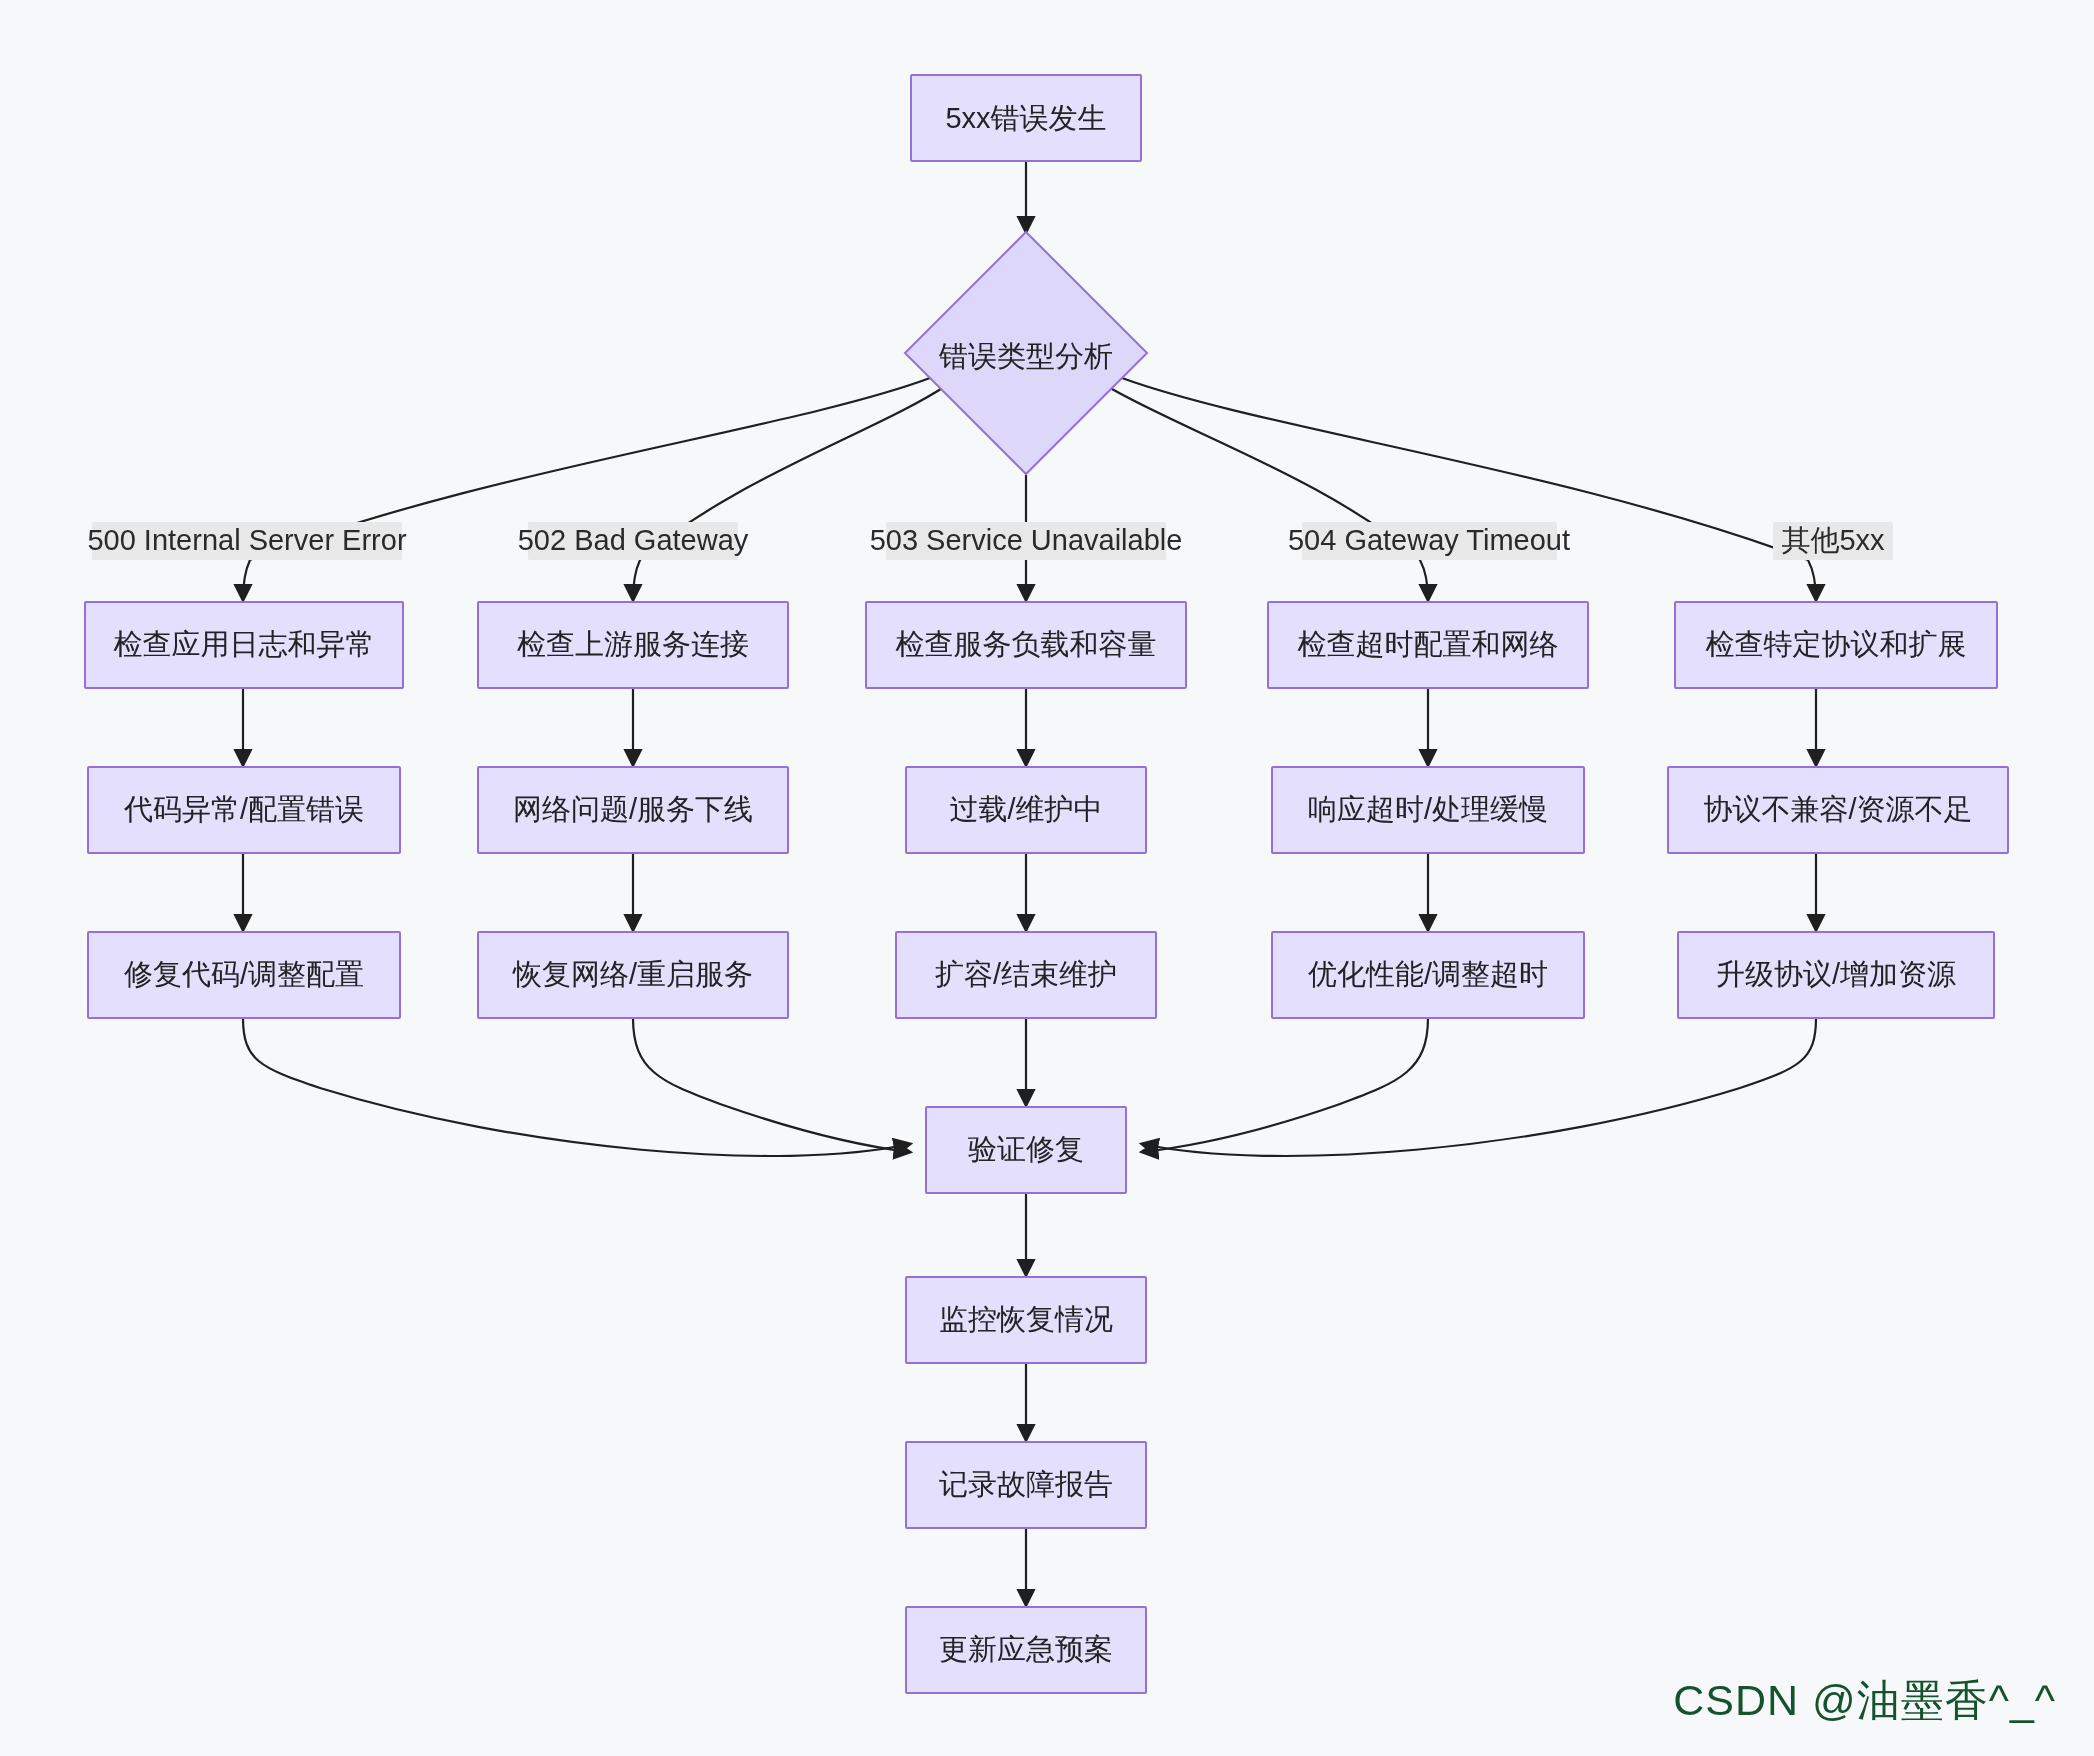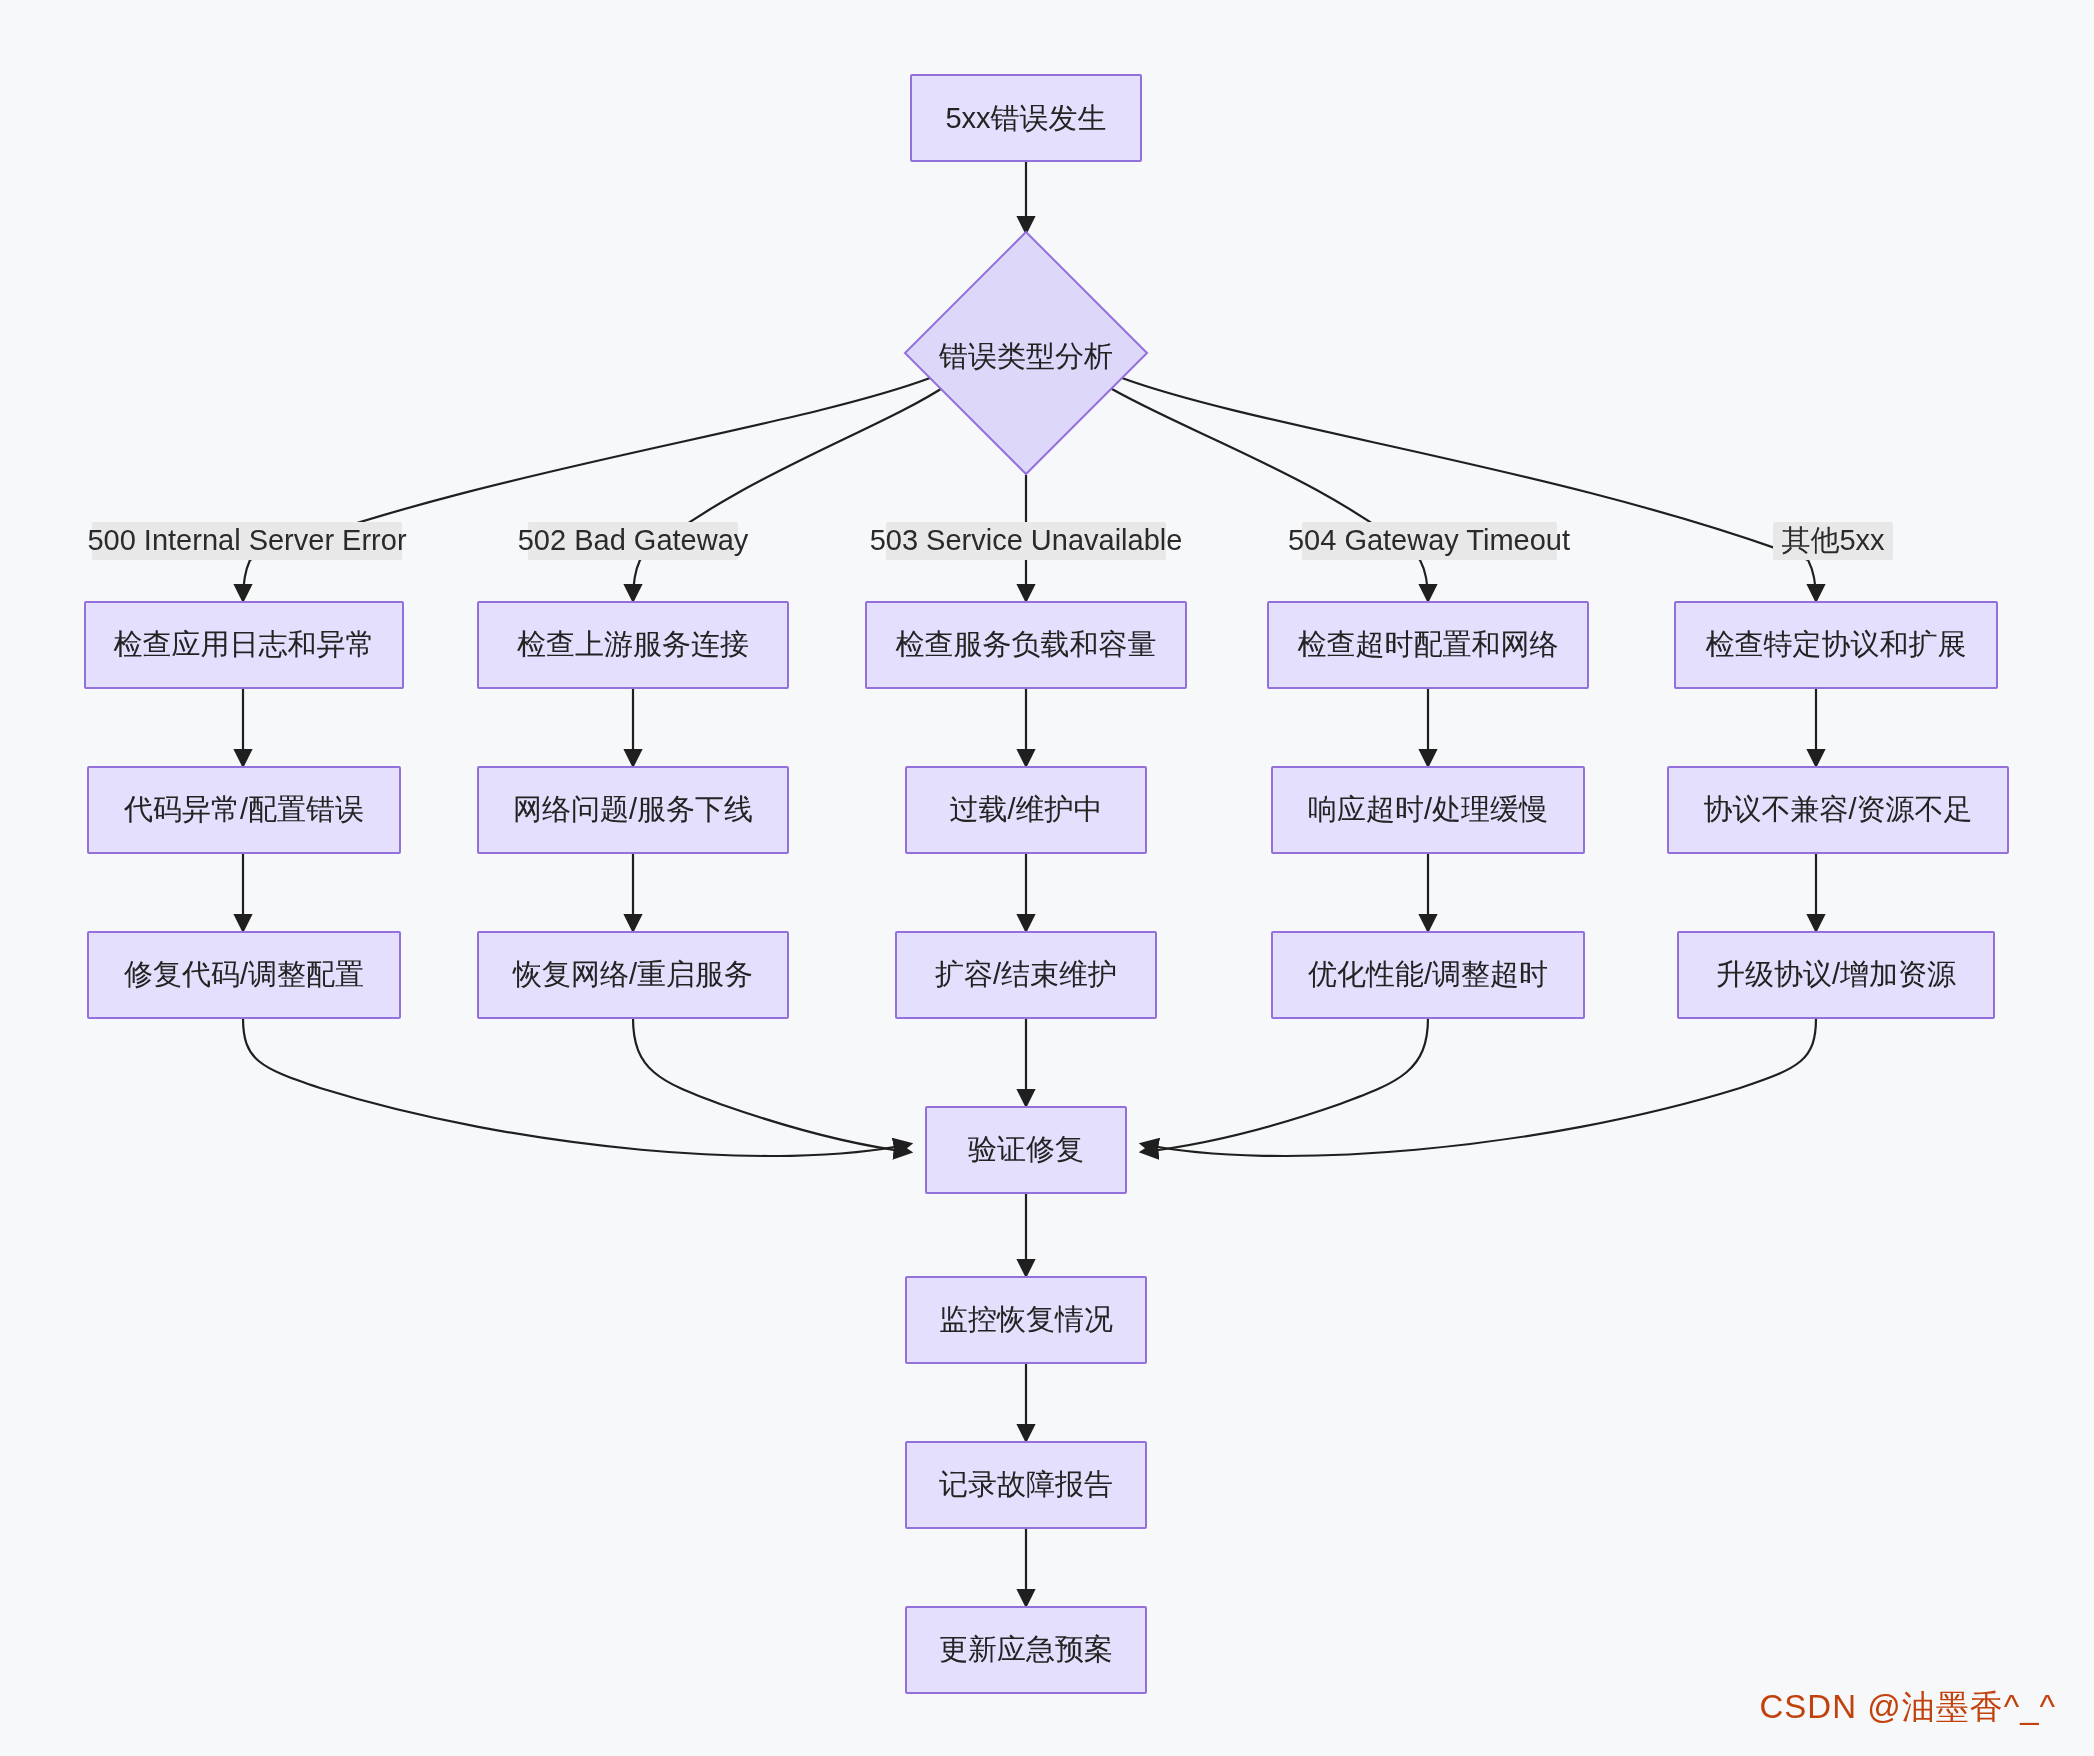--- a/index.html
+++ b/index.html
@@ -50,22 +50,22 @@
     font-size: 29px;
     fill: #2a2a2a;
     text-anchor: middle;
     dominant-baseline: middle;
   }
   .watermark {
     position: absolute;
     right: 38px;
     bottom: 26px;
     font-family: "Liberation Sans", "DejaVu Sans", sans-serif;
-    font-size: 33px;
-    color: #c2410c;
+    font-size: 43px;
+    color: #14532d;
     letter-spacing: 1px;
     user-select: none;
   }
 </style>
 </head>
 <body>
 
 <svg id="flowchart" viewBox="0 0 2094 1756" xmlns="http://www.w3.org/2000/svg">
   <defs>
     <marker id="arrow" viewBox="0 0 12 12" refX="10" refY="6" markerWidth="9" markerHeight="9" orient="auto-start-reverse">

